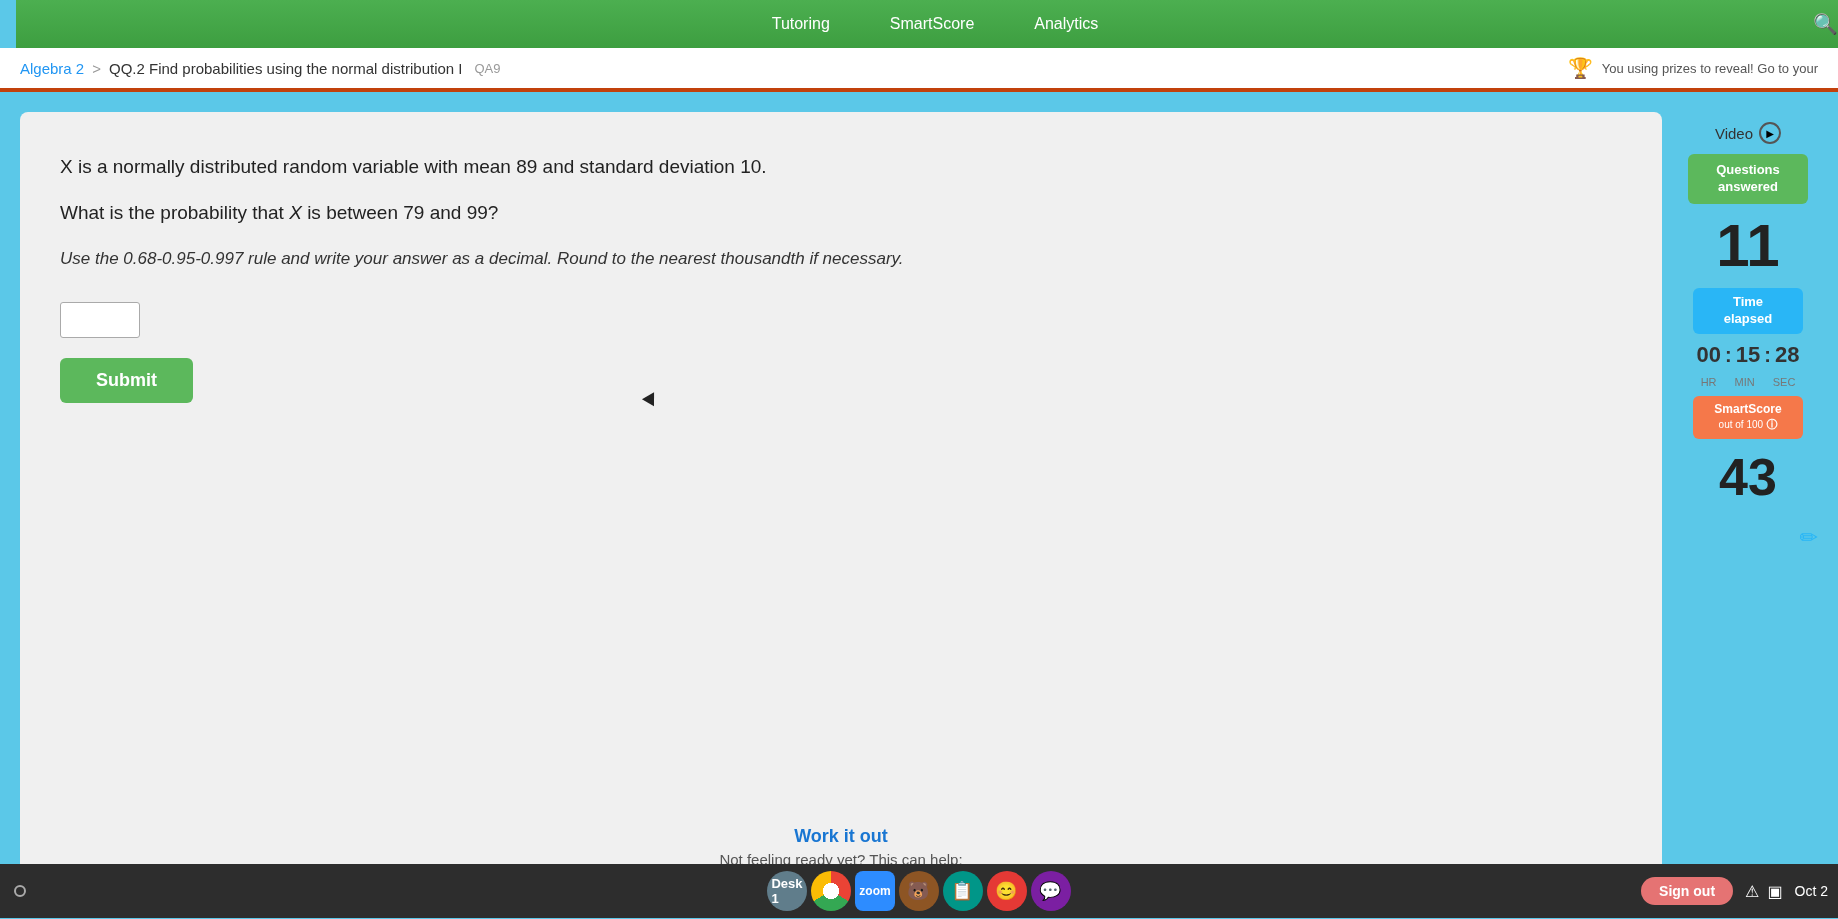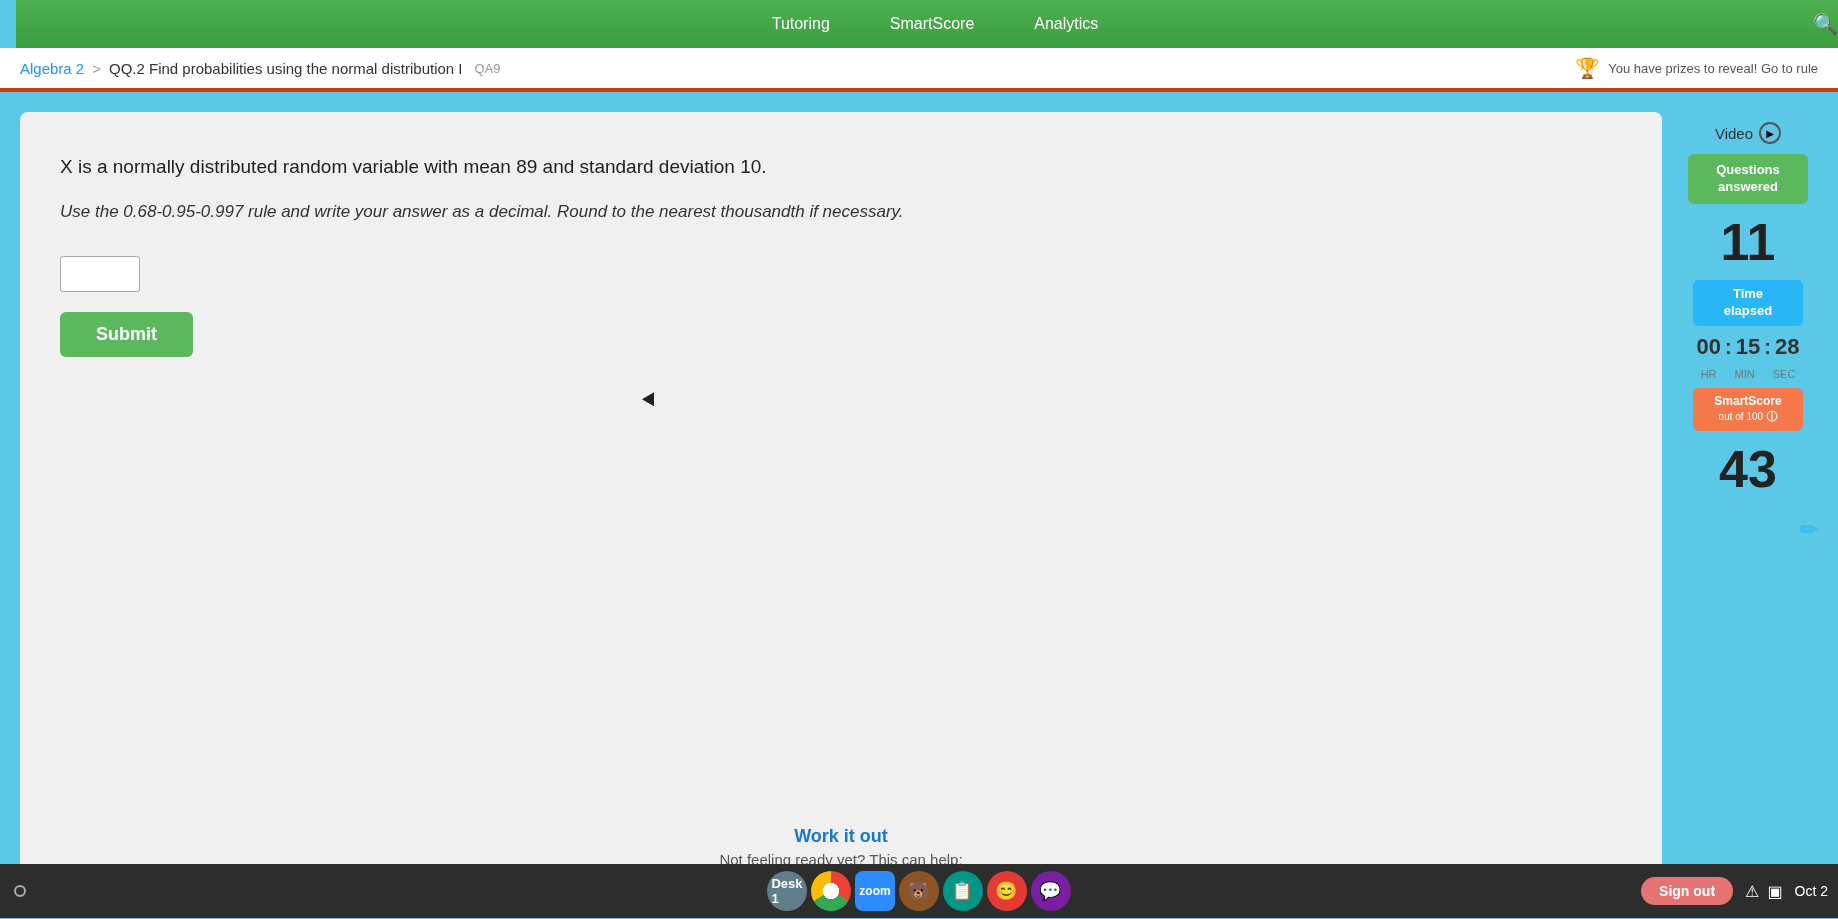--- a/index.html
+++ b/index.html
@@ -219,21 +219,21 @@
       padding: 8px 12px;
       font-size: 13px;
       font-weight: 600;
       cursor: pointer;
       text-align: center;
       line-height: 1.3;
       width: 120px;
     }
 
     .questions-count {
-      font-size: 52px;
+      font-size: 60px;
       font-weight: 700;
       color: #222;
       line-height: 1;
       margin: 4px 0;
     }
 
     .time-elapsed-btn {
       background: #29b6f6;
       color: white;
       border: none;
@@ -443,28 +443,31 @@
 
 <div class="breadcrumb-bar">
   <div class="breadcrumb">
     <span class="breadcrumb-link">Algebra 2</span>
     <span class="breadcrumb-sep">&gt;</span>
     <span class="breadcrumb-current">QQ.2 Find probabilities using the normal distribution I</span>
     <span class="breadcrumb-qa">QA9</span>
   </div>
   <div class="prizes-banner">
     <span class="trophy-icon">🏆</span>
-    <span>You have prizes to reveal! Go to rule</span>
+    <span>You using prizes to reveal! Go to your</span>
   </div>
 </div>
 
 <div class="main-area">
 
   <div class="question-card">
     <p class="question-text">X is a normally distributed random variable with mean 89 and standard deviation 10.</p>
+    <p class="question-text">
+      What is the probability that <em>X</em> is between 79 and 99?
+    </p>
     <p class="question-hint">Use the 0.68-0.95-0.997 rule and write your answer as a decimal. Round to the nearest thousandth if necessary.</p>
 
     <input type="text" class="answer-input" value="" style="">
 
     <button class="submit-btn">Submit</button>
 
     
     <div class="work-it-out">
       <span class="work-it-out-title">Work it out</span>
       <span class="work-it-out-sub">Not feeling ready yet? This can help:</span>

